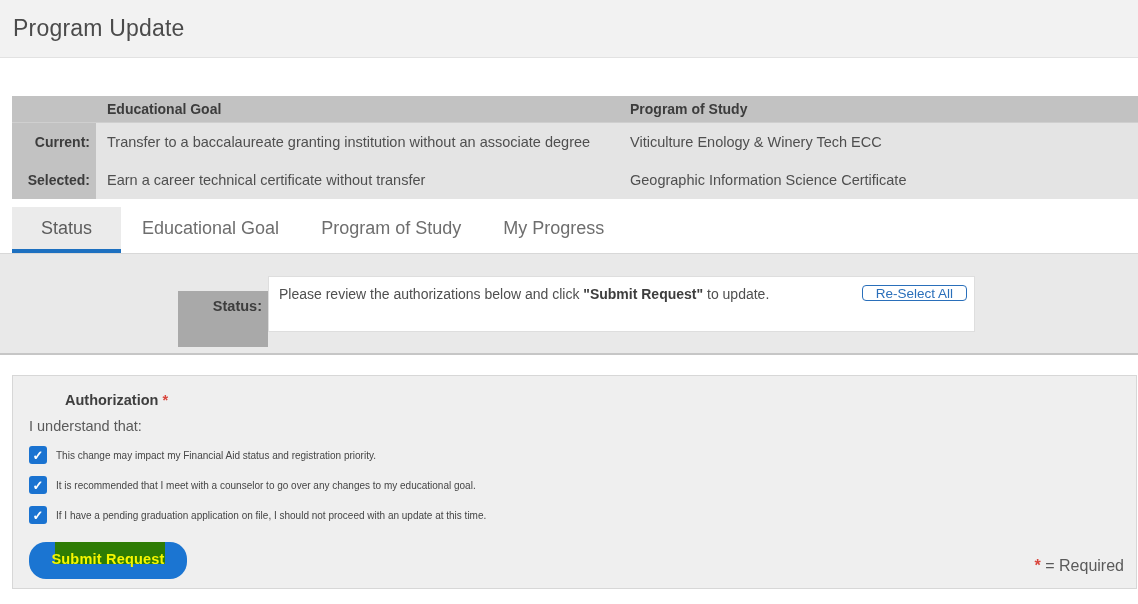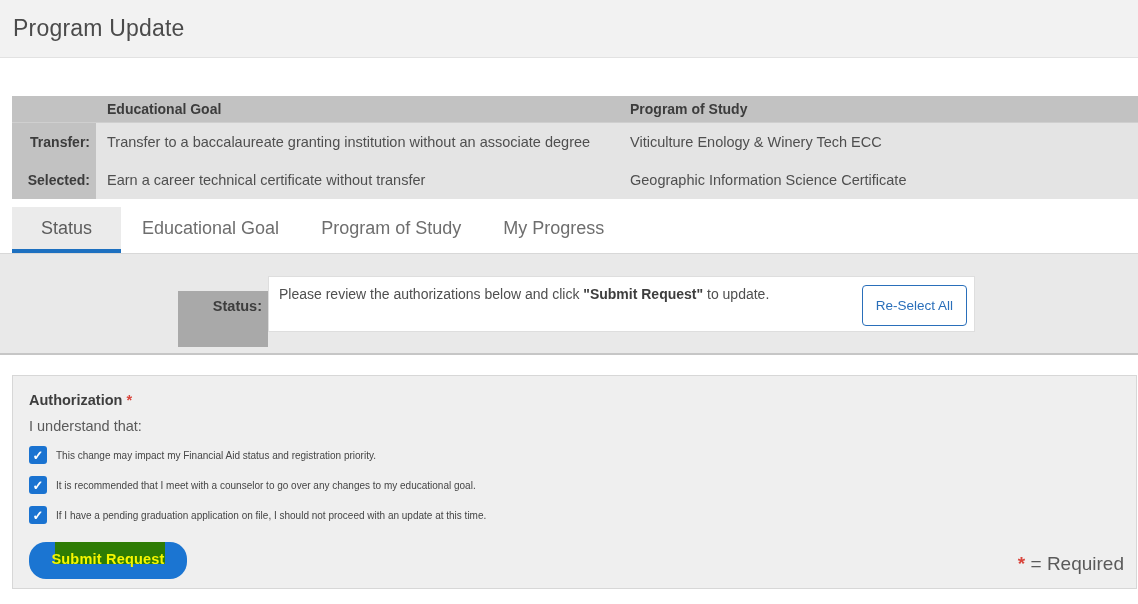--- a/index.html
+++ b/index.html
@@ -57,33 +57,33 @@
     padding: 7px 6px 0 0;
     margin-top: 15px;
   }
   .status-msg-box {
     width: 707px; height: 56px; background: #ffffff; border: 1px solid #dedede;
     padding: 8px 10px; font-size: 14px; line-height: 19px; color: #4f4f4f;
     position: relative;
   }
   .status-msg-box b { color: #3e3e3e; }
   .reselect-btn {
-    position: absolute; top: 8px; right: 7px; height: 41px; padding: 0 13px;
+    position: absolute; top: 8px; right: 7px; height: 16px; padding: 0 13px;
     background: #ffffff; border: 1px solid var(--button_blue_border, #2a6fba);
     border-radius: 4px; color: var(--button_blue_border, #2a6fba);
     font-size: 13.5px; font-family: "Liberation Sans", sans-serif; cursor: pointer;
   }
 
   
   .auth-panel {
     margin: 20px 0 0 12px; width: calc(100% - 13px); height: 214px;
     background: #efefef; border: 1px solid #d7d7d7; position: relative;
     padding: 16px 0 0 16px;
   }
-  .auth-heading { font-size: 14.5px; font-weight: bold; color: #3e3e3e; }
+  .auth-heading { font-size: 14.5px; font-weight: bold; color: #3e3e3e; margin-left: 36px; }
   .required-star { color: var(--required_red, #d9453c); font-weight: bold; }
   .auth-intro { margin-top: 10px; font-size: 14.5px; color: #5a5a5a; }
   .chk-row { display: flex; align-items: center; gap: 9px; margin-top: 12px; height: 18px; }
   .chk-row:first-of-type { margin-top: 13px; }
   .checkbox {
     width: 18px; height: 18px; background: var(--checkbox_blue, #1a73d1);
     border-radius: 3px; color: #ffffff; font-size: 13px; font-weight: bold;
     display: flex; align-items: center; justify-content: center; cursor: pointer;
     flex: 0 0 18px;
   }
@@ -97,36 +97,36 @@
   .submit-highlight {
     position: absolute; left: 26px; top: 0; width: 110px; height: 22px;
     background: var(--highlight_green, #2e7c04);
   }
   .submit-label {
     position: absolute; inset: 0 0 3px 0; display: flex; align-items: center; justify-content: center;
     color: var(--highlight_yellow, #f6f600); font-weight: bold; font-size: 14.5px;
     letter-spacing: .2px;
   }
   .required-note {
-    position: absolute; right: 12px; bottom: 13px; font-size: 19px; color: #5a5a5a; text-align: right;
+    position: absolute; right: 12px; bottom: 13px; font-size: 16px; color: #5a5a5a; text-align: right;
   }
 </style>
 </head>
 <body>
 
 <div class="page-header">
   <span class="page-title">Program Update</span>
 </div>
 
 <div class="cmp-table">
   <div class="cmp-cell cmp-head blank"></div>
   <div class="cmp-cell cmp-head">Educational Goal</div>
   <div class="cmp-cell cmp-head">Program of Study</div>
 
-  <div class="cmp-cell cmp-label">Transfer:</div>
+  <div class="cmp-cell cmp-label">Current:</div>
   <div class="cmp-cell cmp-data">Transfer to a baccalaureate granting institution without an associate degree</div>
   <div class="cmp-cell cmp-data">Viticulture Enology &amp; Winery Tech ECC</div>
 
   <div class="cmp-cell cmp-label">Selected:</div>
   <div class="cmp-cell cmp-data">Earn a career technical certificate without transfer</div>
   <div class="cmp-cell cmp-data">Geographic Information Science Certificate</div>
 </div>
 
 <div class="tab-bar">
   <div class="tab active">Status</div>

